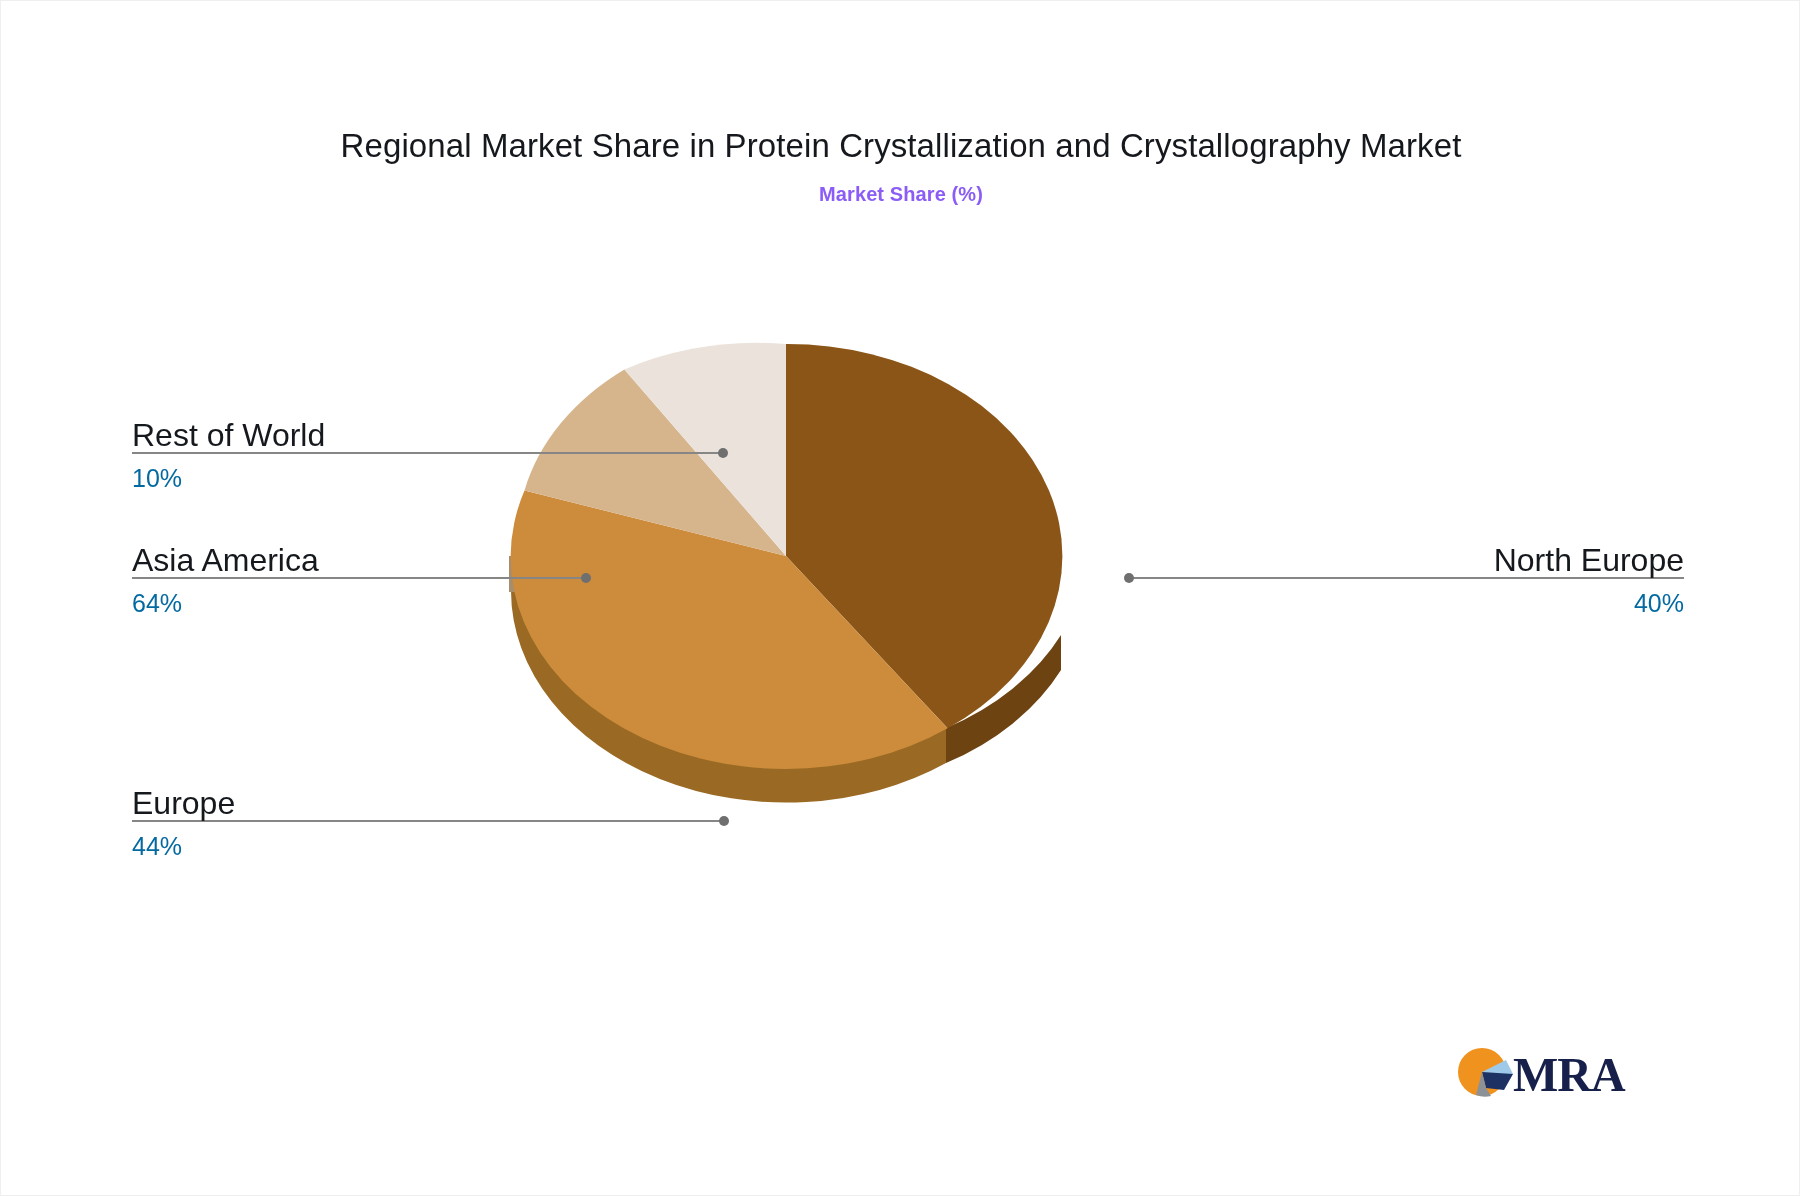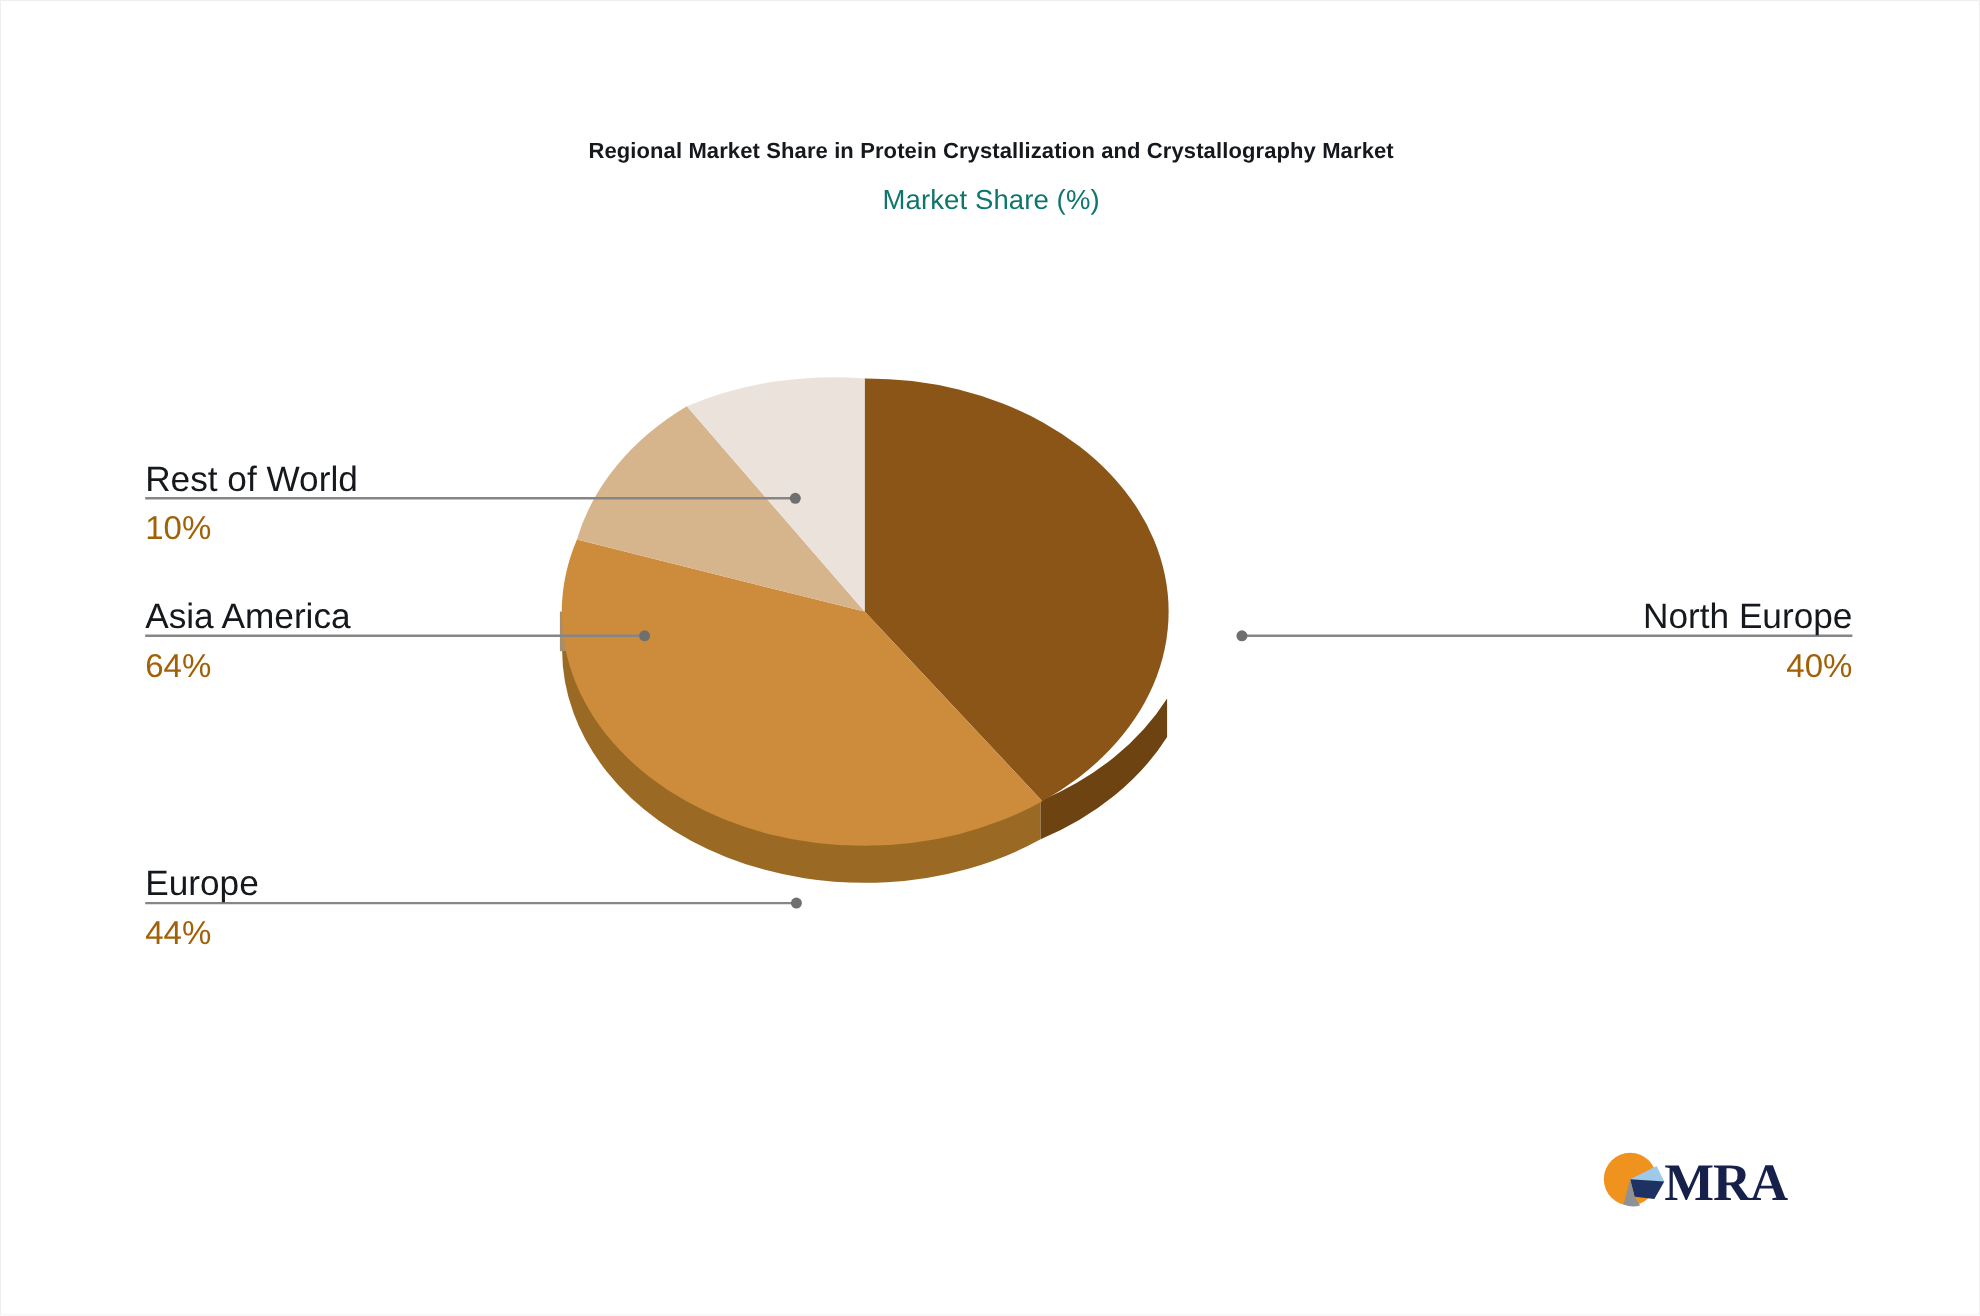--- a/index.html
+++ b/index.html
@@ -17,32 +17,32 @@
     box-sizing:border-box;
   }
 
   
   #title-block{
     position:absolute;left:0;top:126px;width:1800px;
     text-align:center;
     pointer-events:none;
   }
   #chart-title{
-    font-size:20px;
-    font-weight:bold;
+    font-size:33px;
+    font-weight:normal;
     color:#15181c;
     letter-spacing:0.1px;
     line-height:1.15;
     white-space:nowrap;
   }
   #chart-subtitle{
     margin-top:18px;
-    font-size:25px;
-    font-weight:normal;
-    color:#0f766e;
+    font-size:20px;
+    font-weight:bold;
+    color:#8b5cf6;
     letter-spacing:0.1px;
   }
 
   
   #plot-area{
     position:absolute;left:0;top:0;width:1800px;height:1196px;
   }
   #pie-svg{position:absolute;left:0;top:0;}
 
   
@@ -50,22 +50,22 @@
     position:absolute;
     line-height:1.0;
     white-space:nowrap;
   }
   .callout .cat{
     font-size:32px;
     color:#15181c;
     display:block;
   }
   .callout .val{
-    font-size:30px;
-    color:#a16207;
+    font-size:25px;
+    color:#0369a1;
     display:block;
     margin-top:15px;
   }
   .callout.left{ text-align:left; }
   .callout.right{ text-align:right; }
 
   
   #logo{
     position:absolute;
     left:1455px;top:1043px;

